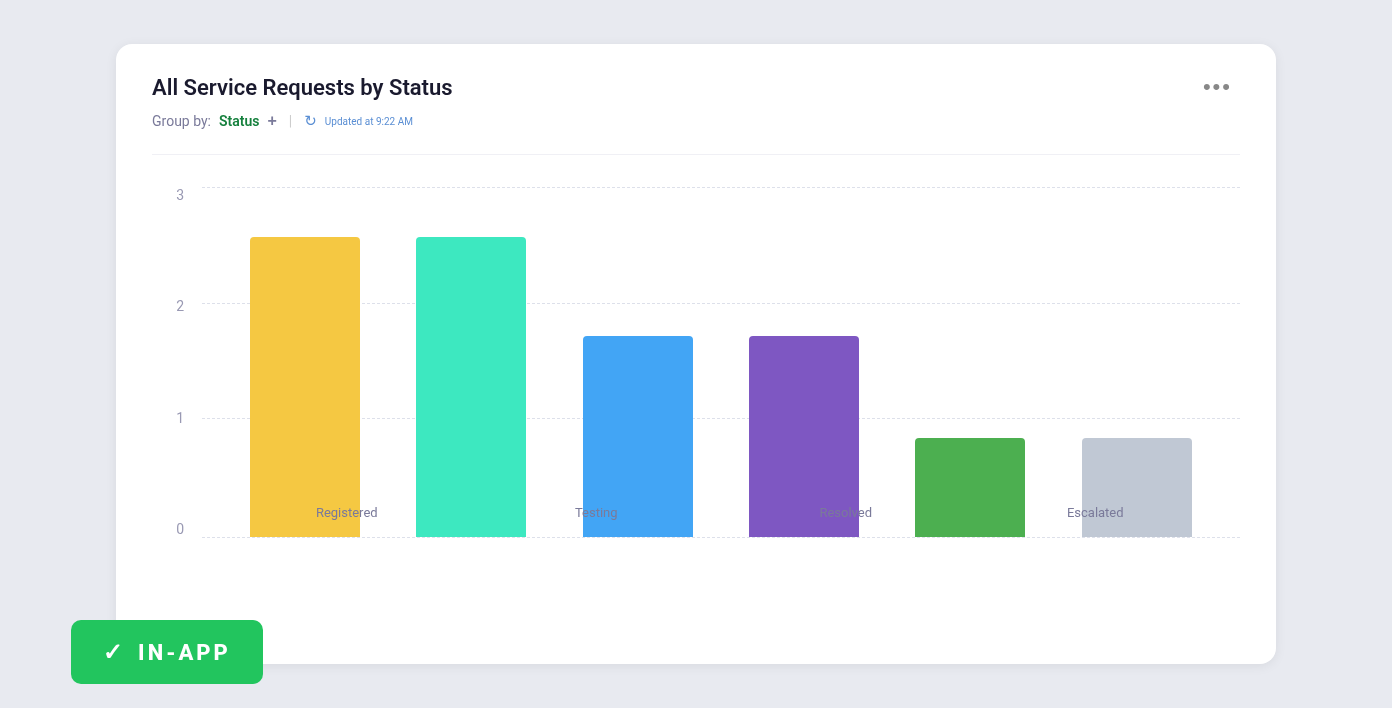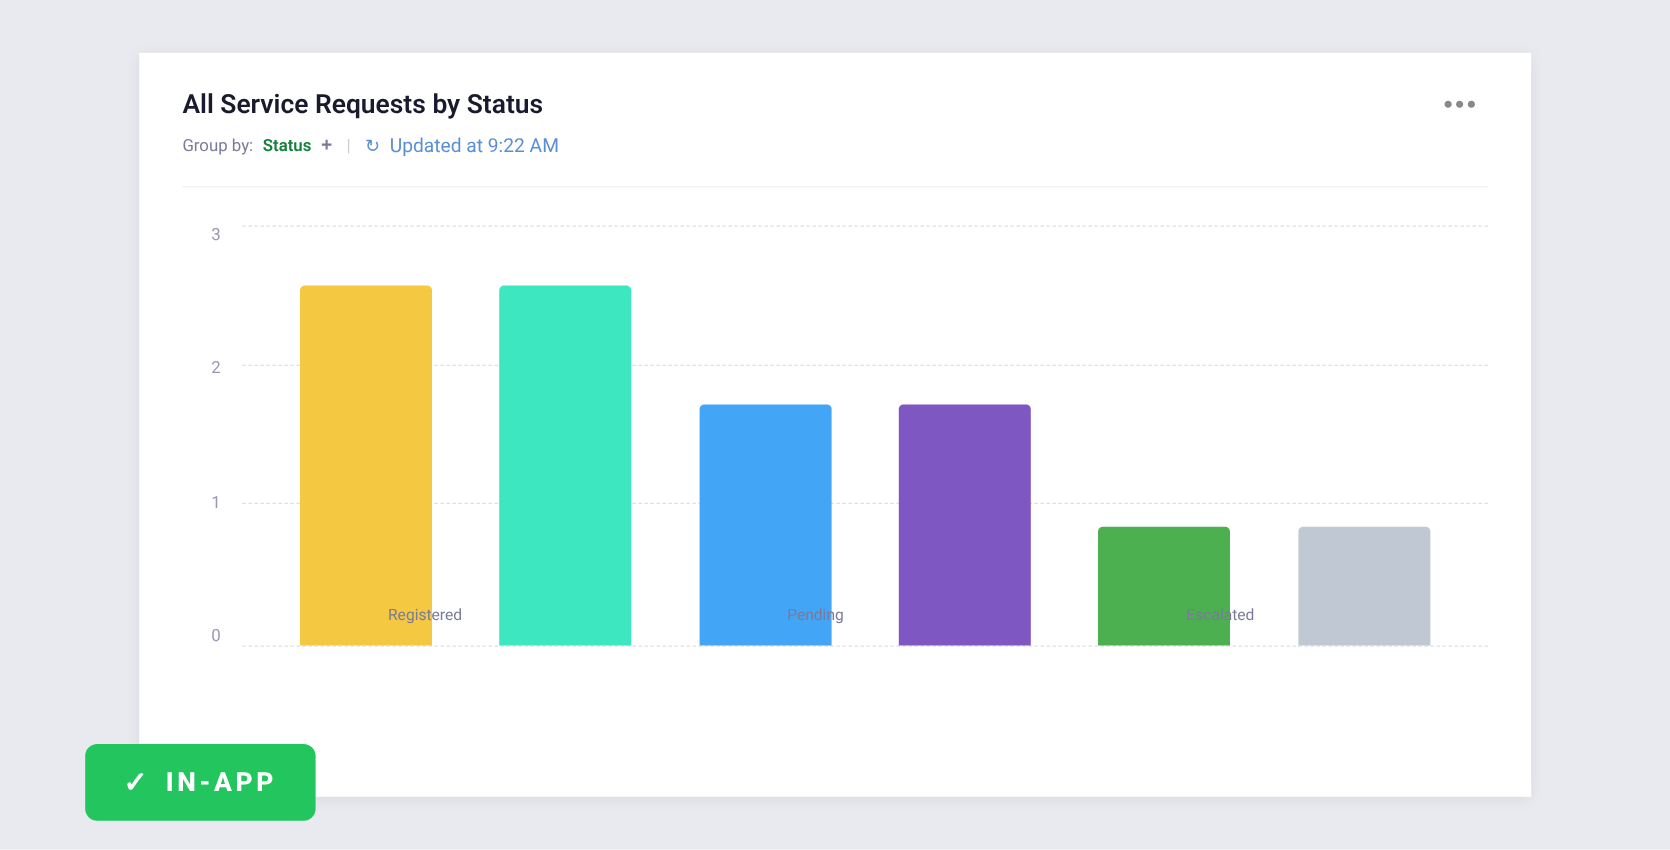--- a/index.html
+++ b/index.html
@@ -9,21 +9,21 @@
       width: 1392px;
       height: 708px;
       display: flex;
       align-items: center;
       justify-content: center;
       font-family: -apple-system, BlinkMacSystemFont, 'Segoe UI', Roboto, sans-serif;
     }
 
     .card {
       background: #fff;
-      border-radius: 0;
+      border-radius: 16px;
       width: 1160px;
       min-height: 620px;
       padding: 28px 36px 40px 36px;
       position: relative;
       box-shadow: 0 2px 12px rgba(0,0,0,0.07);
     }
 
     .card-header {
       display: flex;
       align-items: center;
@@ -82,21 +82,21 @@
       margin: 0 4px;
     }
 
     .refresh-icon {
       font-size: 15px;
       color: #5b8fd4;
     }
 
     .updated-text {
       color: #5b8fd4;
-      font-size: 16px;
+      font-size: 10px;
     }
 
     .chart-area {
       position: relative;
       width: 100%;
       height: 400px;
     }
 
     .y-axis {
       position: absolute;
@@ -173,21 +173,21 @@
       right: 0;
       height: 40px;
       display: flex;
       justify-content: space-around;
       padding: 0 20px;
     }
 
     .x-label {
       flex: 1;
       max-width: 130px;
-      text-align: left;
+      text-align: center;
       font-size: 13px;
       color: #7a7a9a;
       padding-top: 8px;
     }
 
     
     .in-app-badge {
       position: absolute;
       bottom: -20px;
       left: -45px;
@@ -261,21 +261,22 @@
         <div class="bar-group">
           <div class="bar" style="height: calc(300px * 0.33); background: #4caf50;"></div>
         </div>
         <div class="bar-group">
           <div class="bar" style="height: calc(300px * 0.33); background: #c0c8d4;"></div>
         </div>
       </div>
 
       <div class="x-labels">
         <div class="x-label">Registered</div>
-        <div class="x-label">Pending</div>
+        <div class="x-label">Testing</div>
+        <div class="x-label">Resolved</div>
         <div class="x-label">Escalated</div>
       </div>
     </div>
 
   </div>
 
   <div class="in-app-badge">
     <span class="check-icon">✓</span>
     <span>IN-APP</span>
   </div>

